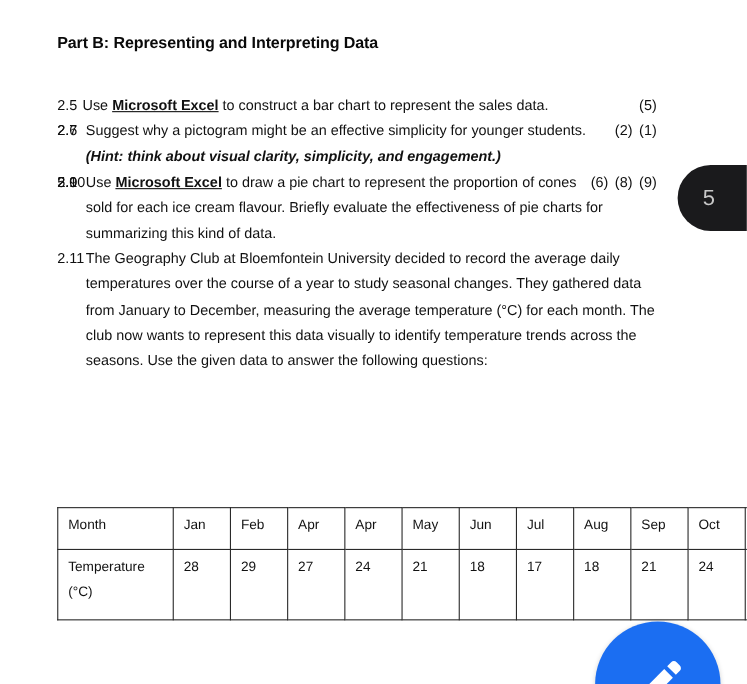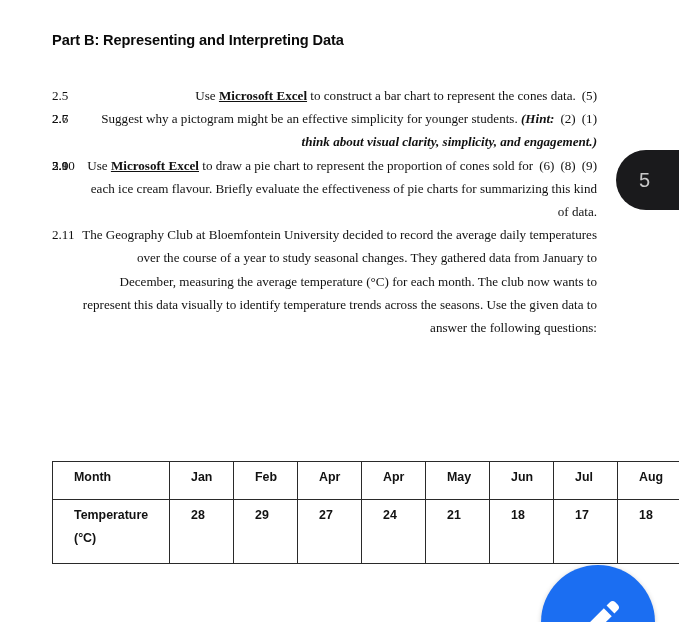--- a/index.html
+++ b/index.html
@@ -48,22 +48,21 @@
     position: relative;
     font-size: 13.1px;
     line-height: 23.2px;
     color: #111111;
     margin-bottom: 0px;
   }
   .q-body {
     display: block;
     position: relative;
     padding-left: 24px;
-    text-align: right;
-    font-family: Liberation Serif, serif;
+    text-align: left;
   }
   .q-body.pl22 { padding-left: 23px; }
   .q-body.pl26 { padding-left: 26px; }
   .q-num {
     position: absolute;
     left: 0;
     top: 0;
     white-space: pre;
   }
   .q-text { }
@@ -90,24 +89,24 @@
   }
   table#temp-table {
     border-collapse: collapse;
     width: 545px;
     table-layout: fixed;
     font-size: 12.4px;
     color: #121212;
   }
   table#temp-table td {
     border: 1px solid #2a2a2a;
-    padding: 4px 5px 4px 21px;
+    padding: 4px 5px 4px 9px;
     vertical-align: top;
     line-height: 23px;
-    font-weight: bold;
+    font-weight: normal;
   }
   table#temp-table tr.row-head td { height: 29px; }
   table#temp-table tr.row-data td { height: 55px; }
   td.label-cell { width: 90px; }
   td.month-cell { width: 37px; }
 
   
   #page-pill {
     position: absolute;
     right: 0;
@@ -151,21 +150,21 @@
 <div id="page-sheet">
 
   <div id="part-heading">Part B: Representing and Interpreting Data</div>
 
   <div id="question-list">
 
     <div class="q-item">
       <div class="q-body pl22">
         <span class="q-num">2.5</span>
         <span class="q-marks">(5)</span>
-        <span class="q-text">Use </span><span class="emph-excel">Microsoft Excel</span><span class="q-text"> to construct a bar chart to represent the cones data.</span>
+        <span class="q-text">Use </span><span class="emph-excel">Microsoft Excel</span><span class="q-text"> to construct a bar chart to represent the sales data.</span>
       </div>
     </div>
 
     <div class="q-item">
       <div class="q-body pl22">
         <span class="q-num">2.6</span>
         <span class="q-marks">(1)</span>
       </div>
     </div>
 

